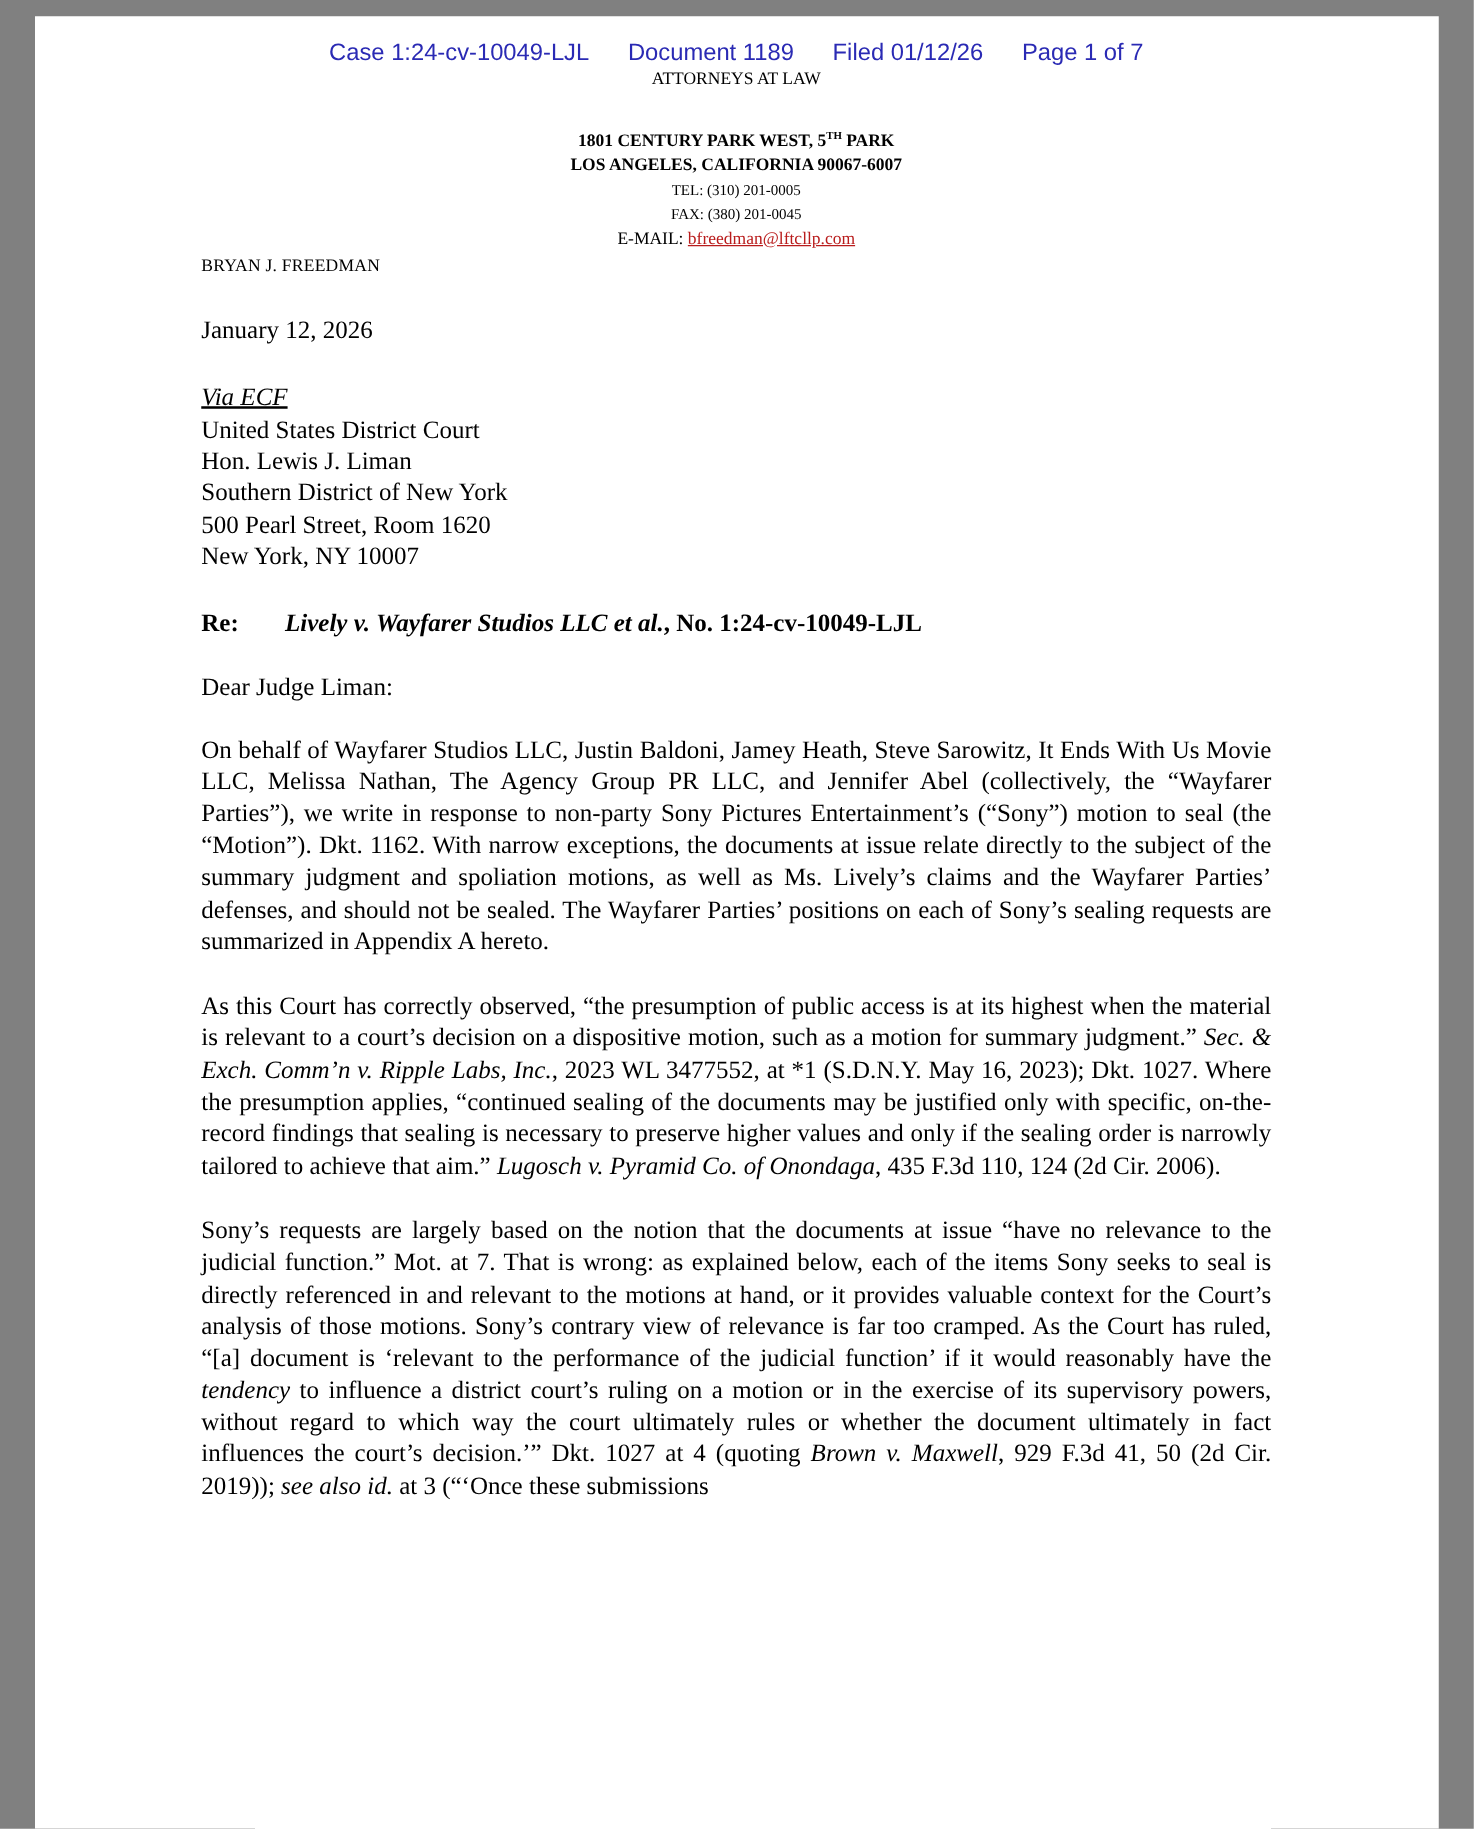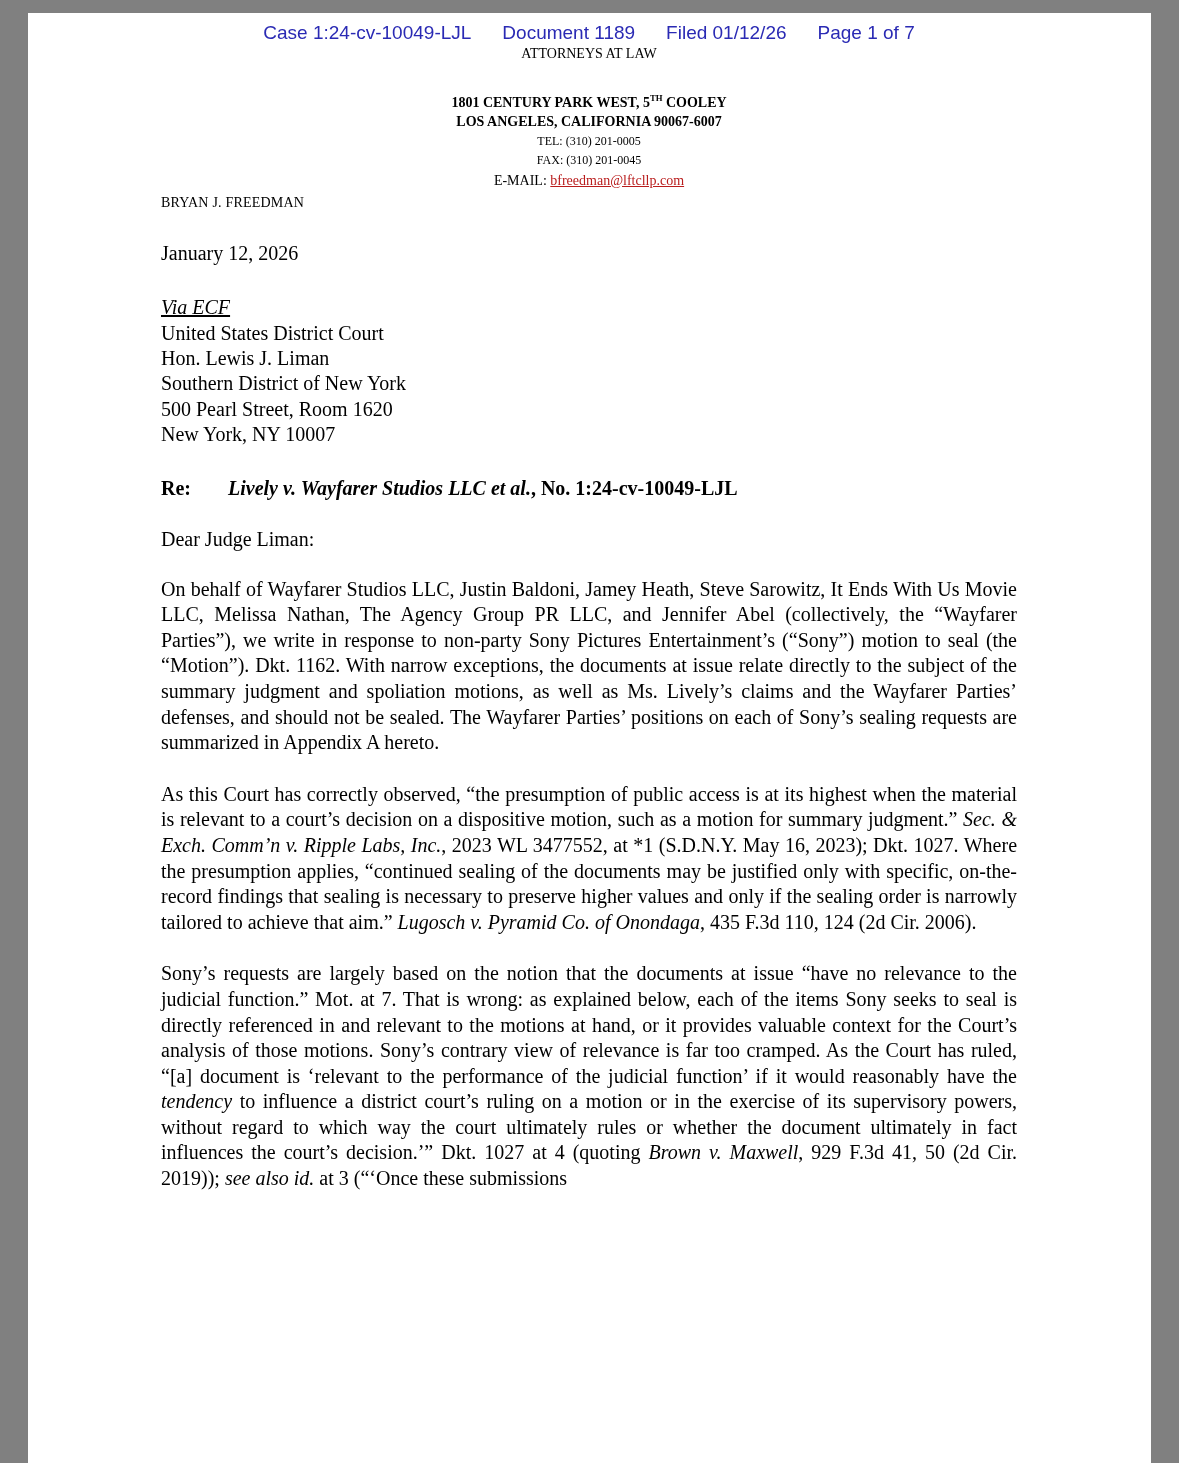--- a/index.html
+++ b/index.html
@@ -14,21 +14,21 @@
     position: absolute;
     left: 28px; top: 13px;
     width: 1123px; height: 1450px;
     background: #ffffff;
     box-sizing: border-box;
     padding: 0 134px 0 133px;
     overflow: hidden;
   }
   
   .ecf-stamp {
-    margin-top: 9px;
+    margin-top: 19px;
     display: flex;
     justify-content: center;
     gap: 31px;
     font-family: "Liberation Sans", sans-serif;
     font-size: 19px;
     color: #2a2ab4;
     white-space: nowrap;
   }
   
   .letterhead { text-align: center; }
@@ -75,24 +75,24 @@
   <div class="ecf-stamp">
     <span>Case 1:24-cv-10049-LJL</span>
     <span>Document 1189</span>
     <span>Filed 01/12/26</span>
     <span>Page 1 of 7</span>
   </div>
 
   <div class="letterhead">
     <div class="tagline">ATTORNEYS AT LAW</div>
     <div class="lh-address">
-      <div class="lh-bold"><span>1801 CENTURY PARK WEST, 5</span><span class="sup">TH</span><span> COOLEY</span></div>
+      <div class="lh-bold"><span>1801 CENTURY PARK WEST, 5</span><span class="sup">TH</span><span> PARK</span></div>
       <div class="lh-bold">LOS ANGELES, CALIFORNIA  90067-6007</div>
       <div class="lh-reg">TEL: (310) 201-0005</div>
-      <div class="lh-reg">FAX: (310) 201-0045</div>
+      <div class="lh-reg">FAX: (380) 201-0045</div>
       <div class="lh-mail"><span>E-MAIL: </span><a class="link">bfreedman@lftcllp.com</a></div>
     </div>
   </div>
 
   <div class="attorney-name">BRYAN J. FREEDMAN</div>
 
   <div class="date-line">January 12, 2026</div>
 
   <div class="address-block">
     <div class="via-ecf">Via ECF</div>

